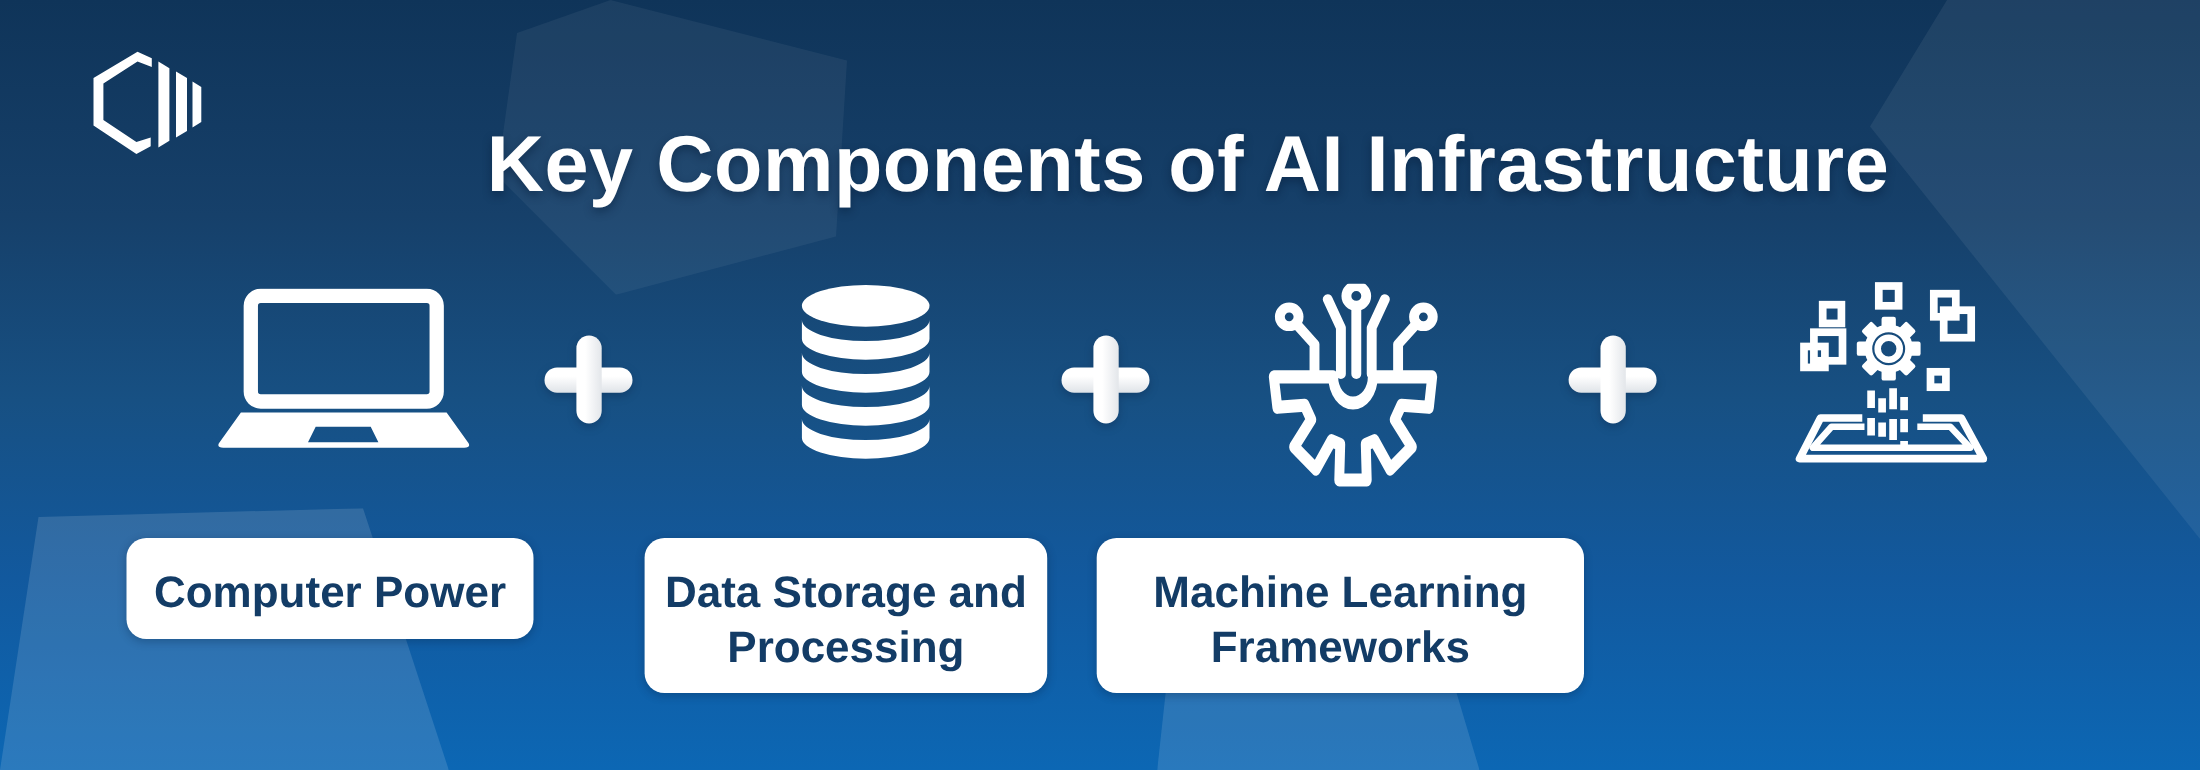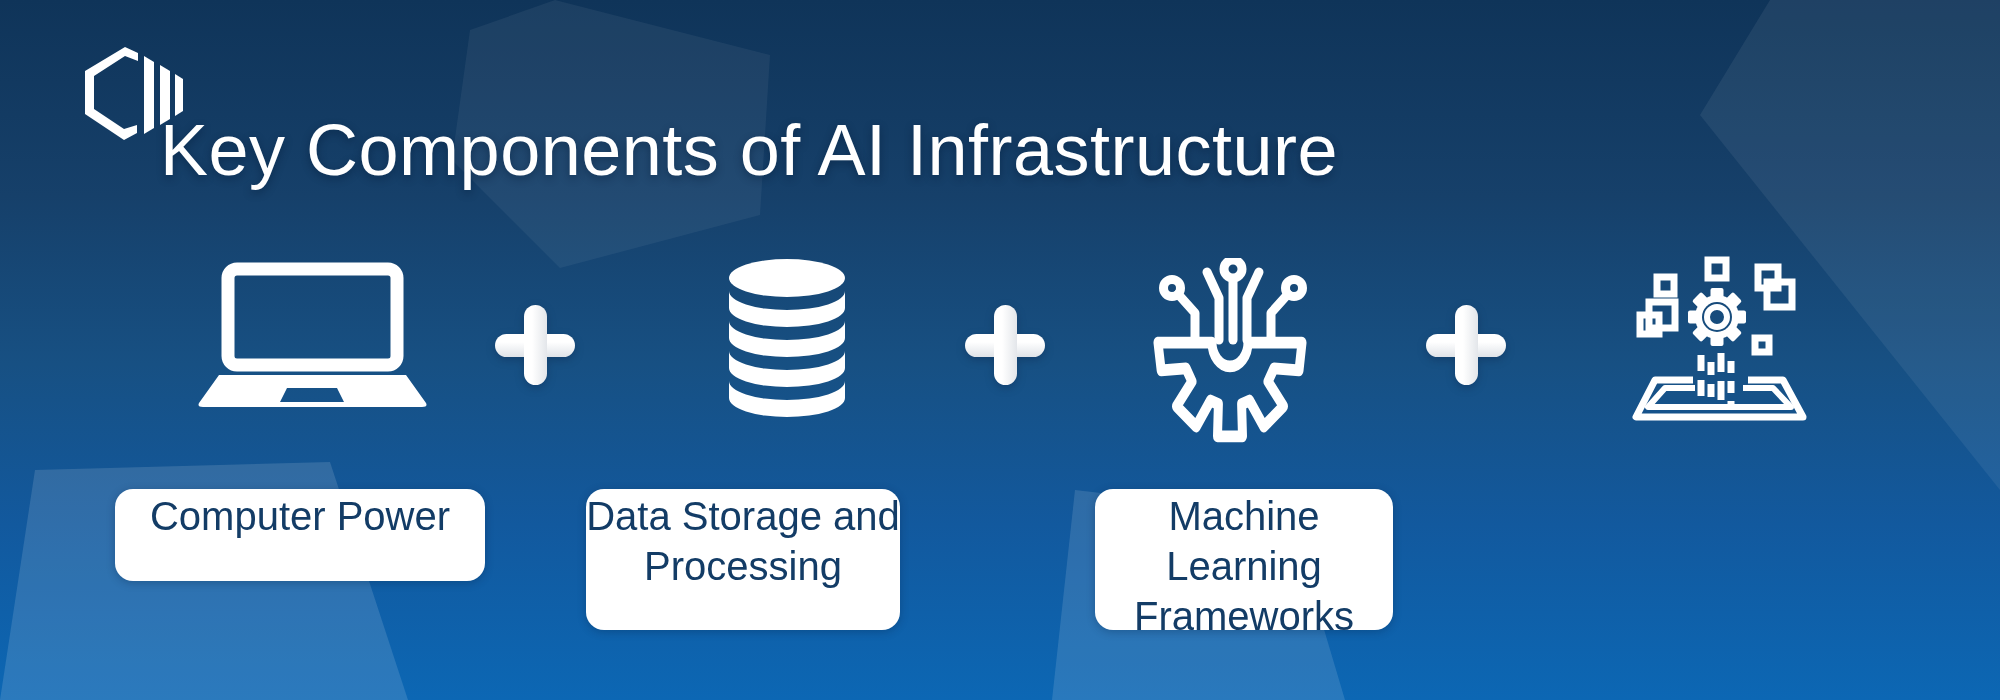--- a/index.html
+++ b/index.html
@@ -11,21 +11,21 @@
   .shape { position:absolute; inset:0; pointer-events:none; }
   .shape.pa { background:rgba(255,255,255,.065); clip-path:polygon(1770px 0,2000px 0,2000px 490px,1700px 115px); }
   .shape.pb { background:rgba(255,255,255,.055); clip-path:polygon(555px 0,770px 55px,760px 215px,560px 268px,452px 160px,470px 30px); }
   .shape.pc { background:rgba(255,255,255,.13);  clip-path:polygon(35px 470px,330px 462px,408px 700px,0 700px); }
   .shape.pd { background:rgba(255,255,255,.12);  clip-path:polygon(1075px 490px,1290px 515px,1345px 700px,1052px 700px); }
 
   .logo { position:absolute; left:80px; top:45px; width:105px; height:100px; }
 
   .title {
     position:absolute; left:0; top:96px; width:2000px; padding-left:160px; box-sizing:border-box;
-    text-align:left; color:#ffffff; font-size:72px; font-weight:400; line-height:76px;
+    text-align:center; color:#ffffff; font-size:72px; font-weight:700; line-height:76px;
     letter-spacing:.5px; text-shadow:0 3px 9px rgba(5,25,50,.45); white-space:nowrap;margin-top:16px;
   }
 
   .icon { position:absolute; }
   .icon svg { display:block; width:100%; height:100%; }
   .ic-laptop { left:195px; top:262px; width:235px; height:150px; }
   .ic-db     { left:726px; top:258px; width:122px; height:162px; }
   .ic-ml     { left:1152px; top:258px; width:156px; height:195px; }
   .ic-mlops  { left:1618px; top:238px; width:200px; height:200px; }
 
@@ -34,26 +34,26 @@
     background:linear-gradient(180deg,#ffffff 35%,#dfe3e8 100%); }
   .plus::before { left:0; top:29px; width:80px; height:23px; }
   .plus::after  { left:29px; top:0; width:23px; height:80px; background:linear-gradient(90deg,#ffffff 35%,#e3e6ea 100%); }
   .plus.p1 { left:495px; top:305px; }
   .plus.p2 { left:965px; top:305px; }
   .plus.p3 { left:1426px; top:305px; }
 
   .card {
     position:absolute; top:489px; background:#ffffff; border-radius:18px;
     box-shadow:0 2px 8px rgba(5,30,60,.28);
-    color:#133c66; font-size:40px; font-weight:400; line-height:50px;
-    text-align:center; padding-top:2px; box-sizing:border-box;
+    color:#133c66; font-size:40px; font-weight:700; line-height:50px;
+    text-align:center; padding-top:25px; box-sizing:border-box;
   }
   .card.c1 { left:115px;  width:370px; height:92px; }
-  .card.c2 { left:586px;  width:314px; height:141px; }
-  .card.c3 { left:1095px; width:298px; height:141px; }
+  .card.c2 { left:586px;  width:366px; height:141px; }
+  .card.c3 { left:997px; width:443px; height:141px; }
   .card.c4 { left:1517px; width:370px; height:92px; }
 </style>
 </head>
 <body>
 
 <div class="stage">
 
   <div class="shape pa"></div>
   <div class="shape pb"></div>
   <div class="shape pc"></div>

